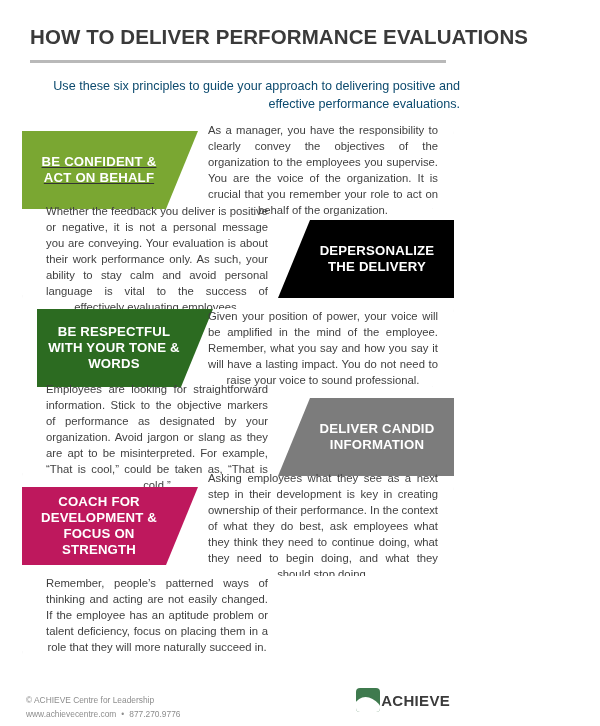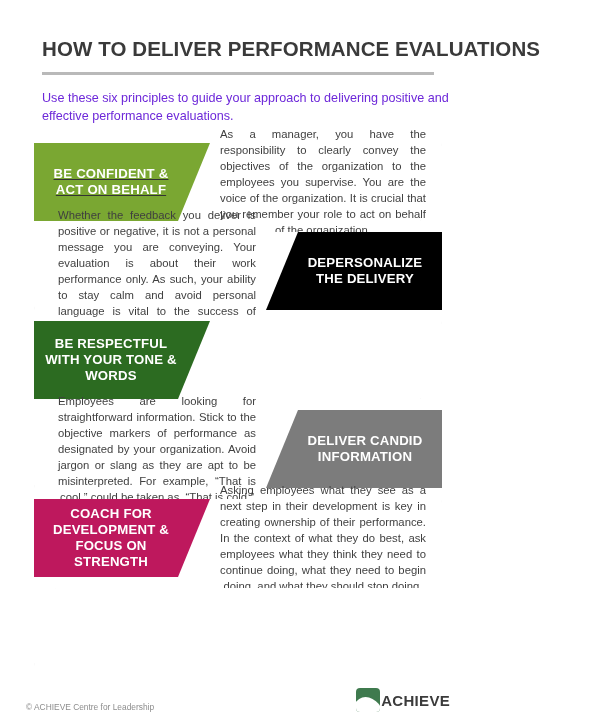--- a/index.html
+++ b/index.html
@@ -14,21 +14,21 @@
     color: #333333;
     overflow: hidden;
     position: relative;
   }
 
   
   .page {
     width: 476px;
     height: 726px;
     box-sizing: border-box;
-    padding: 12px;
+    padding: 0;
     position: relative;
     background: #ffffff;
   }
 
   .header {
     padding: 26px 30px 0 30px;
   }
   .page-title {
     font-size: 20.5px;
     font-weight: bold;
@@ -40,24 +40,24 @@
   }
   .title-rule {
     margin-top: 11px;
     height: 3px;
     background: #b9b9b9;
     width: 100%;
   }
   .subtitle {
     margin: 14px auto 0 auto;
     width: 430px;
-    text-align: left;
+    text-align: right;
     font-size: 12.6px;
     line-height: 1.45;
-    color: #6d28d9;
+    color: #0c4a6e;
   }
 
   
   .rows {
     margin-top: 18px;
     padding: 0 22px;
   }
   .row {
     position: relative;
     height: 78px;
@@ -226,22 +226,25 @@
       <div class="label-panel" style="background:#000000;">
         <span class="label-text">DEPERSONALIZE THE DELIVERY</span>
       </div>
       <div class="body-copy">
         <p>Whether the feedback you deliver is positive or negative, it is not a personal message you are conveying. Your evaluation is about their work performance only. As such, your ability to stay calm and avoid personal language is vital to the success of effectively evaluating employees.</p>
       </div>
     </div>
 
     <div class="row left">
       <div class="card"></div>
-      <div class="label-panel" style="background:#2C6B21;">
+      <div class="label-panel" style="background:#2C6B21;margin-left:15px;">
         <span class="label-text">BE RESPECTFUL WITH YOUR TONE &amp; WORDS</span>
+      </div>
+      <div class="body-copy">
+        <p>Given your position of power, your voice will be amplified in the mind of the employee. Remember, what you say and how you say it will have a lasting impact. You do not need to raise your voice to sound professional.</p>
       </div>
     </div>
 
     <div class="row right">
       <div class="card"></div>
       <div class="label-panel" style="background:#7C7C7C;">
         <span class="label-text">DELIVER CANDID INFORMATION</span>
       </div>
       <div class="body-copy">
         <p>Employees are looking for straightforward information. Stick to the objective markers of performance as designated by your organization. Avoid jargon or slang as they are apt to be misinterpreted. For example, “That is cool,” could be taken as, “That is cold.”</p>
@@ -253,27 +256,33 @@
       <div class="label-panel" style="background:#be185d;">
         <span class="label-text">COACH FOR DEVELOPMENT &amp; FOCUS ON STRENGTH</span>
       </div>
       <div class="body-copy">
         <p>Asking employees what they see as a next step in their development is key in creating ownership of their performance. In the context of what they do best, ask employees what they think they need to continue doing, what they need to begin doing, and what they should stop doing.</p>
       </div>
     </div>
 
     <div class="row right">
       <div class="card"></div>
+      <div class="body-copy">
+        <p>Remember, people’s patterned ways of thinking and acting are not easily changed. If the employee has an aptitude problem or talent deficiency, focus on placing them in a role that they will more naturally succeed in.</p>
+      </div>
     </div>
 
   </div>
 
   <div class="footer">
     <div class="footer-text">
       <span class="footer-line">© ACHIEVE Centre for Leadership</span>
+      <span class="footer-line">
+        <span>www.achievecentre.com</span><span class="footer-sep">•</span><span>877.270.9776</span>
+      </span>
     </div>
     <div class="brand">
       <span class="brand-mark"></span>
       <span class="brand-name">ACHIEVE</span>
     </div>
   </div>
 
 </div>
 
 </body></html>

